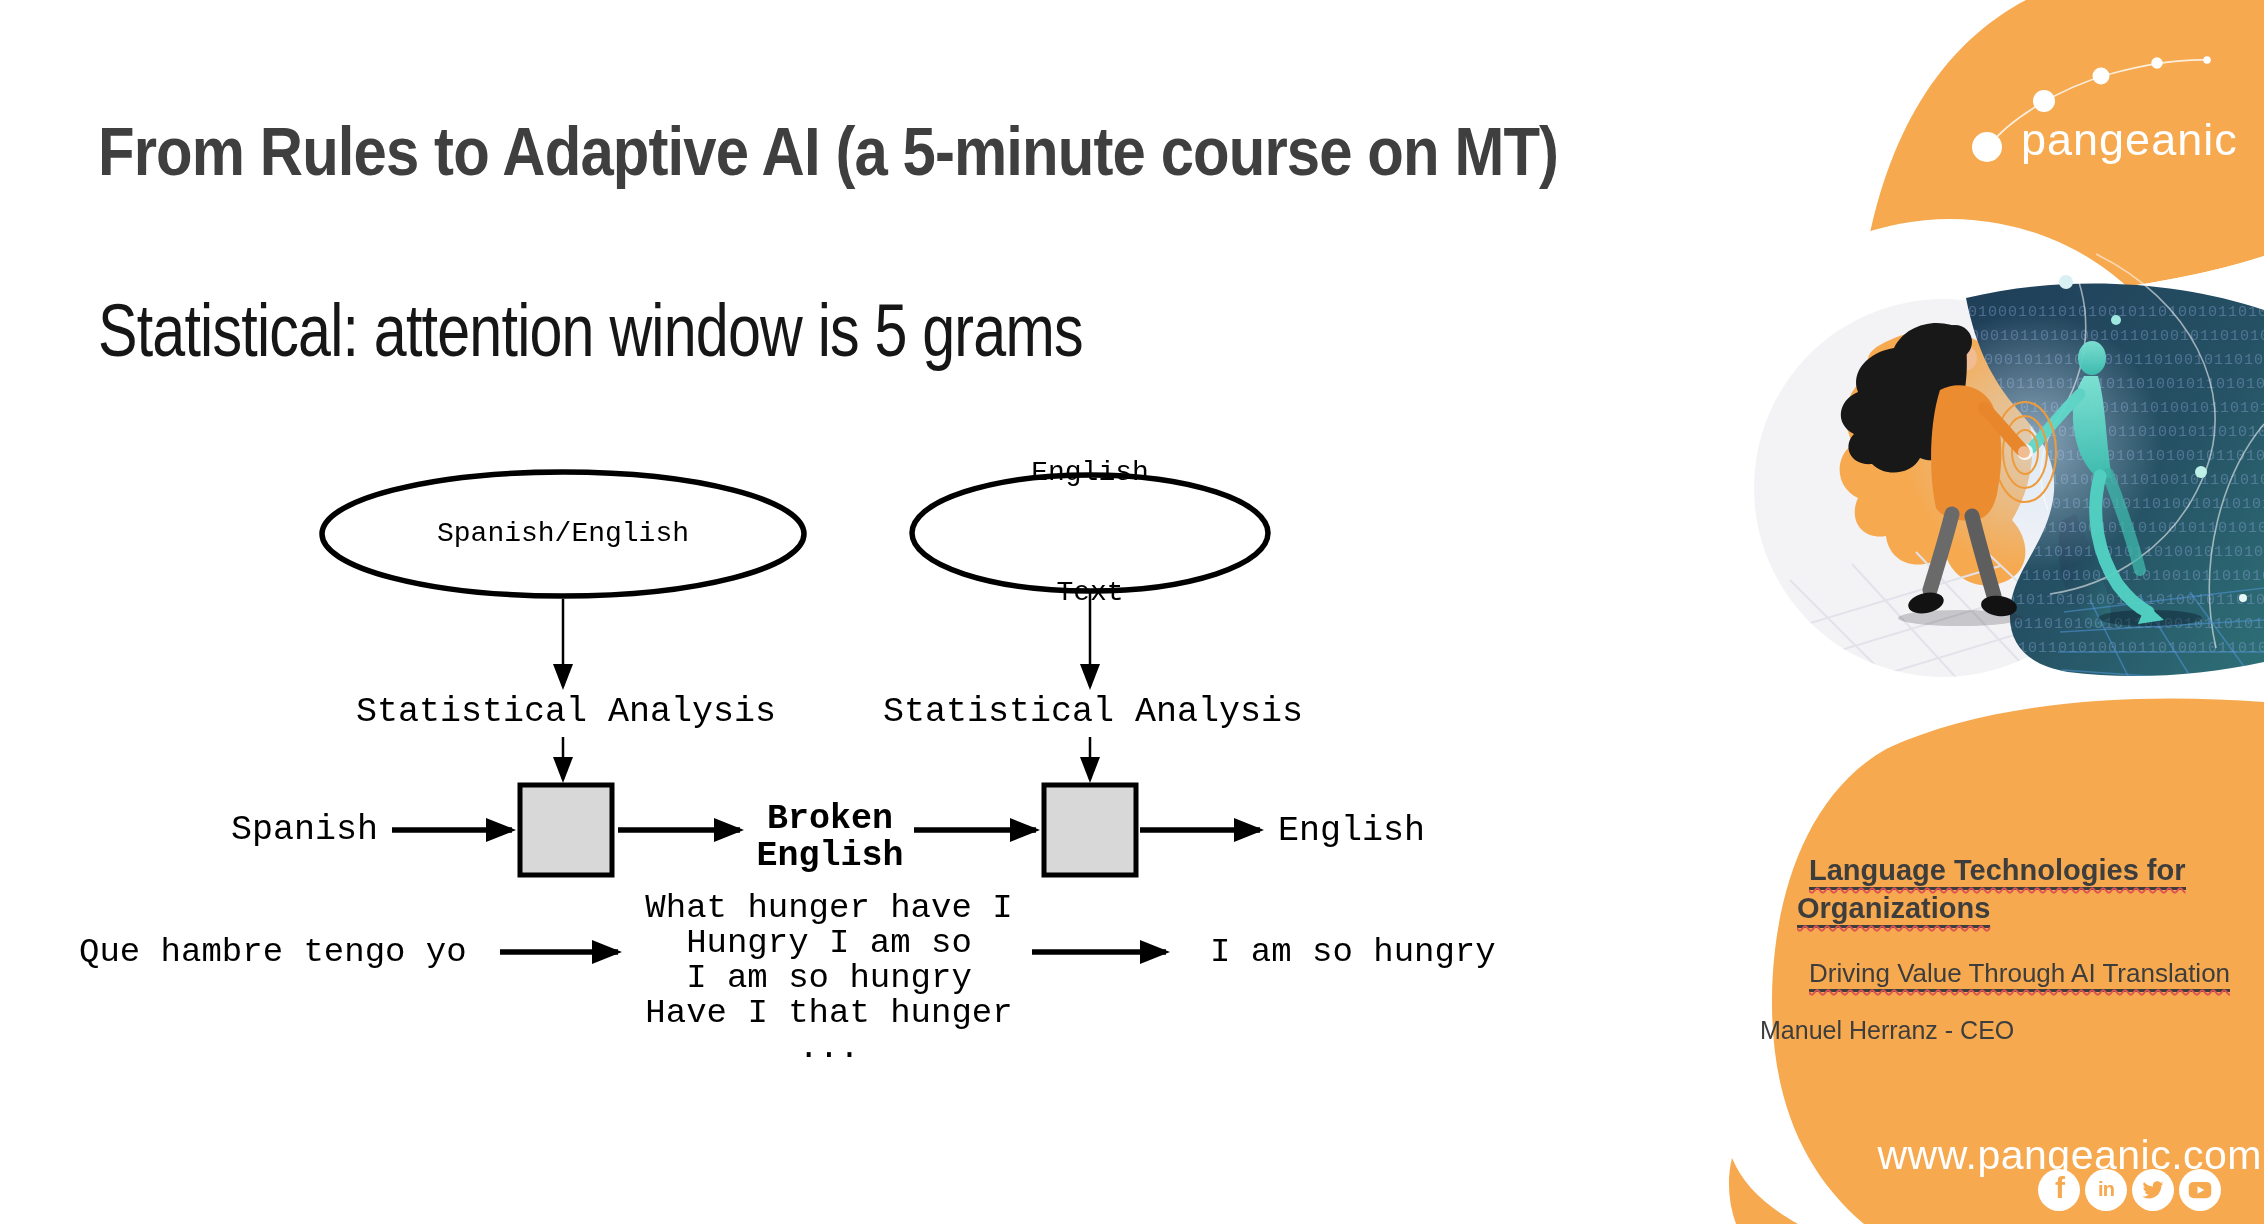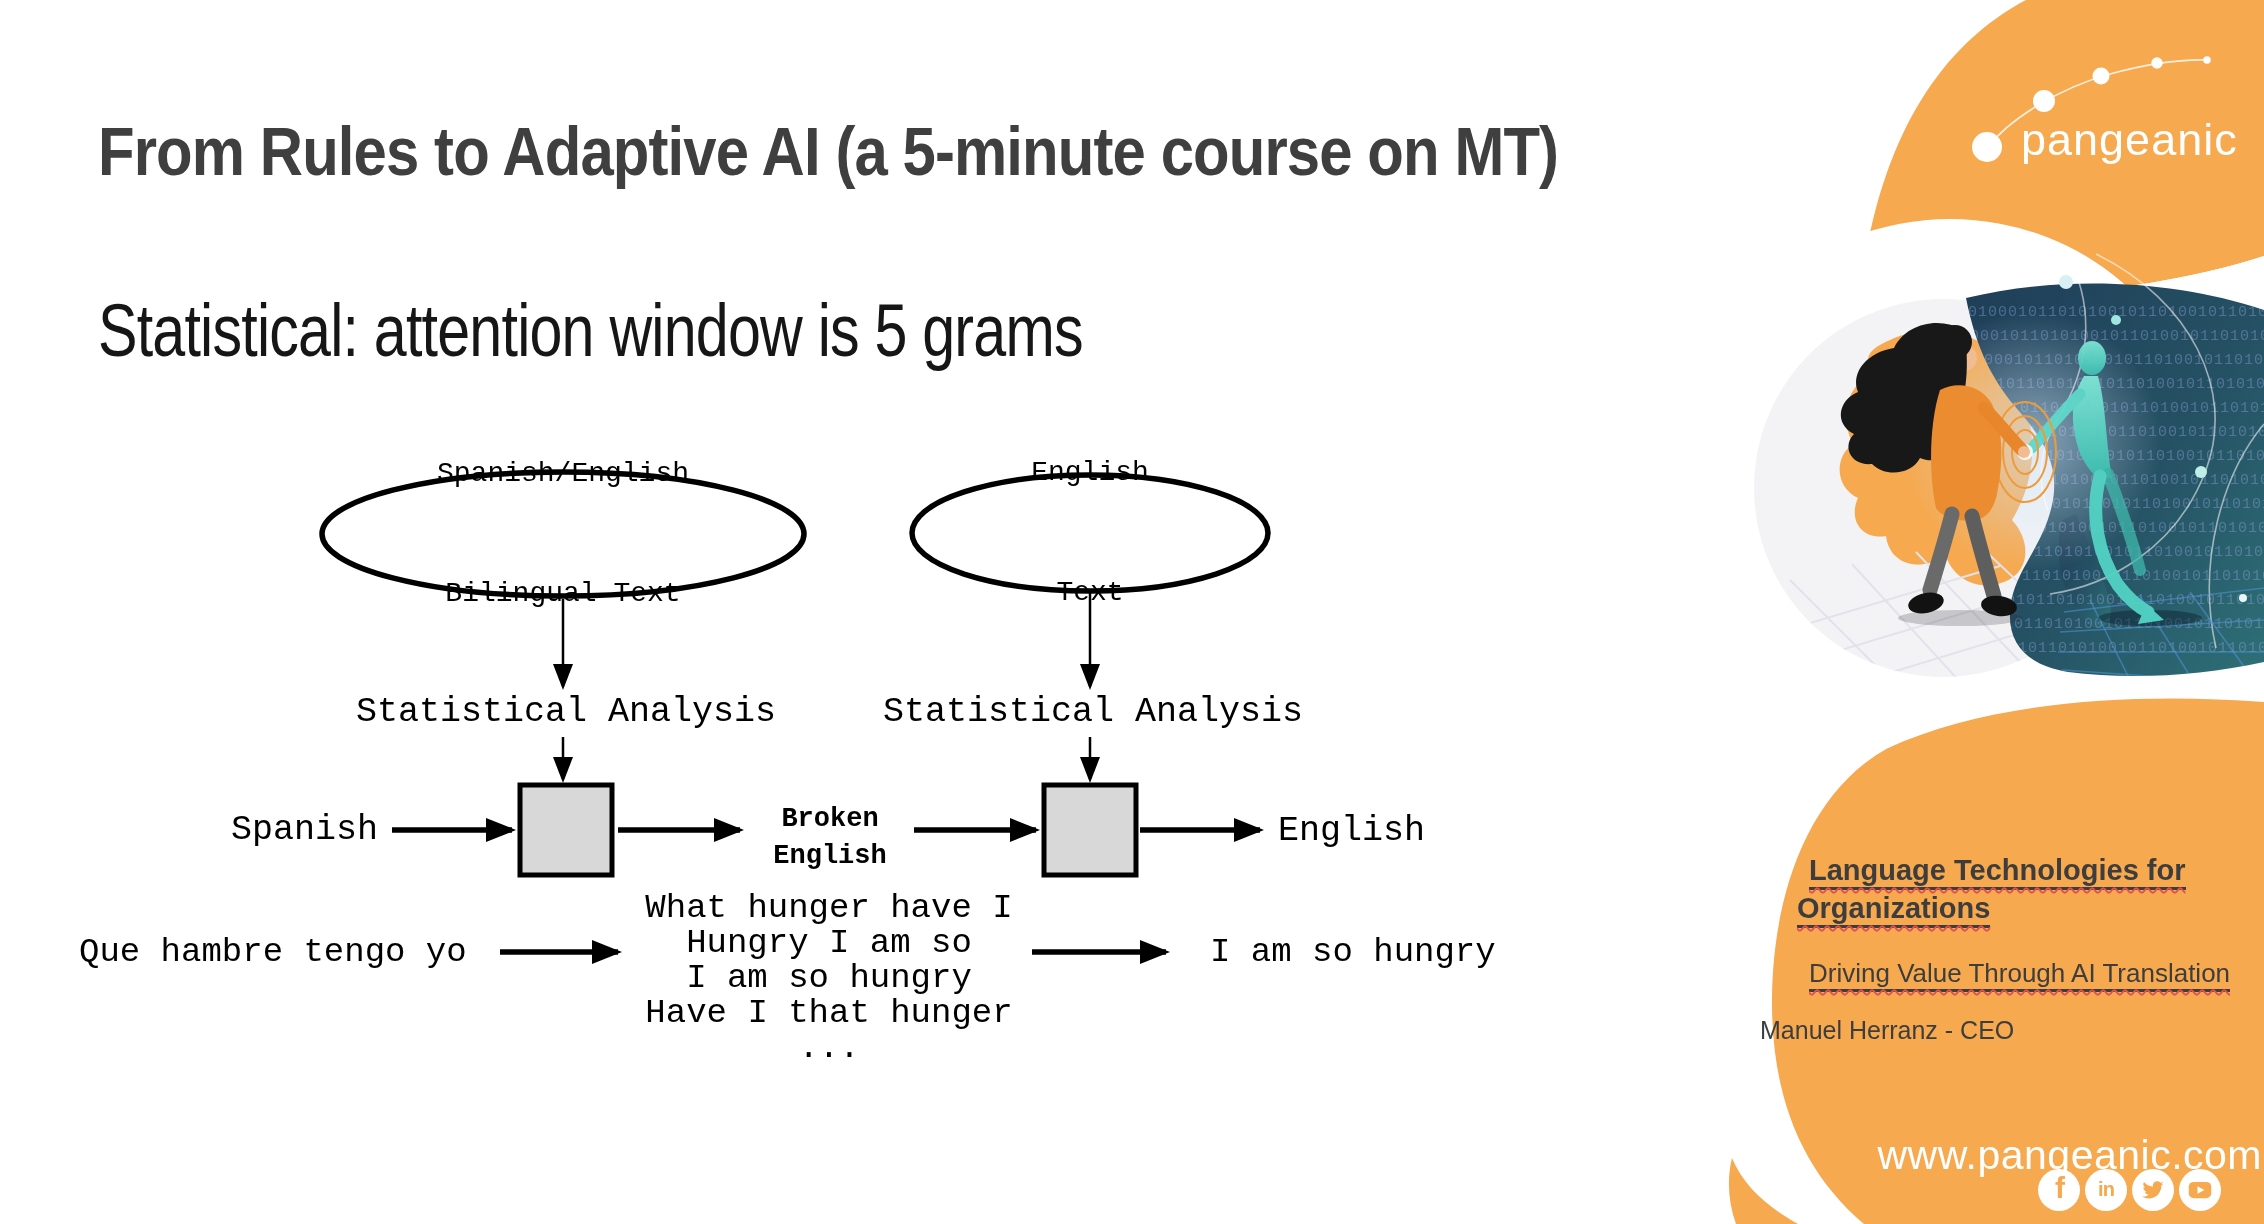--- a/index.html
+++ b/index.html
@@ -13,21 +13,21 @@
          letter-spacing:-1px;transform:scaleX(.88);transform-origin:0 50%;white-space:nowrap;}
   .subtitle{left:98px;top:288px;font-size:74px;font-weight:400;color:#161616;
          letter-spacing:-1px;transform:scaleX(.80);transform-origin:0 50%;white-space:nowrap;}
 
   .mono{font-family:"Liberation Mono","DejaVu Sans Mono",monospace;color:#000;}
   .c-center{transform:translate(-50%,-50%);text-align:center;}
   .v-center{transform:translateY(-50%);}
   .ell-text{font-size:28px;line-height:40px;white-space:pre;}
   .sa-label{font-size:35px;white-space:nowrap;}
   .flow-label{font-size:35px;font-weight:normal;white-space:nowrap;}
-  .flow-mid{font-size:27px;font-weight:bold;line-height:37px;}
+  .flow-mid{font-size:35px;font-weight:bold;line-height:37px;}
   .ex-text{font-size:34px;white-space:nowrap;}
   .hyp-block{font-size:34px;line-height:35px;text-align:center;white-space:nowrap;}
 
   
   .logo-word{left:2021px;top:114px;font-size:45px;font-weight:normal;color:#fff;letter-spacing:1px;}
   .tagline{left:1797px;top:851px;width:400px;font-size:29px;font-weight:bold;color:#3D3D3D;line-height:38px;}
   .drive{left:1797px;top:958px;font-size:26px;color:#3D3D3D;white-space:nowrap;}
   .ulink{border-bottom:3px solid #3D3D3D;padding-bottom:1px;
          text-decoration:underline wavy 2px #E05252;text-underline-offset:7px;margin-left:12px;}
   .author{left:1760px;top:1016px;width:453px;text-align:left;font-size:25px;color:#3D3D3D;}
@@ -232,21 +232,20 @@
       <circle cx="2157" cy="63" r="5.7" fill="#fff"></circle>
       <circle cx="2207" cy="60" r="3.8" fill="#fff"></circle>
     </g>
   </svg>
 
   <div class="abs title">From Rules to Adaptive AI (a 5-minute course on MT)</div>
   <div class="abs subtitle">Statistical: attention window is 5 grams</div>
 
   <div class="abs mono ell-text c-center" style="left:563px;top:534px">
     <div>Spanish/English</div>
-    <div>Bilingual Text</div>
   </div>
   <div class="abs mono ell-text c-center" style="left:1090px;top:533px">
     <div>English</div>
     <div>Text</div>
   </div>
 
   <div class="abs mono sa-label c-center" style="left:566px;top:712px">Statistical Analysis</div>
   <div class="abs mono sa-label c-center" style="left:1093px;top:712px">Statistical Analysis</div>
 
   <div class="abs mono flow-label v-center" style="left:231px;top:830px">Spanish</div>

